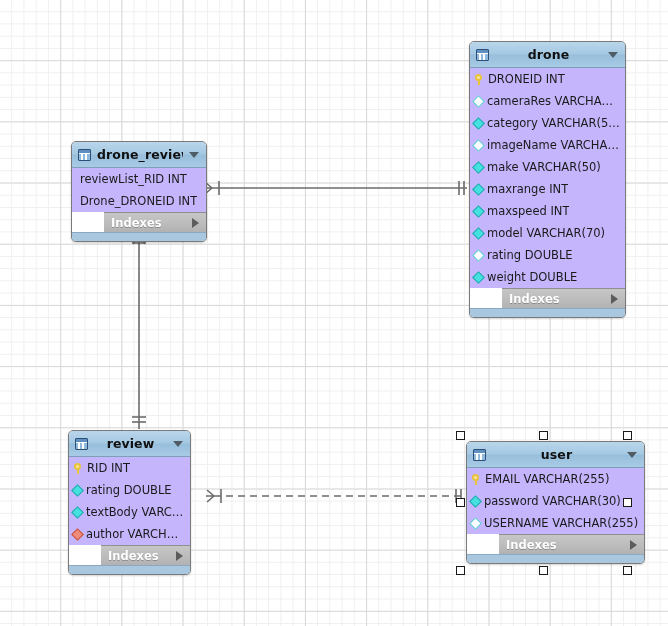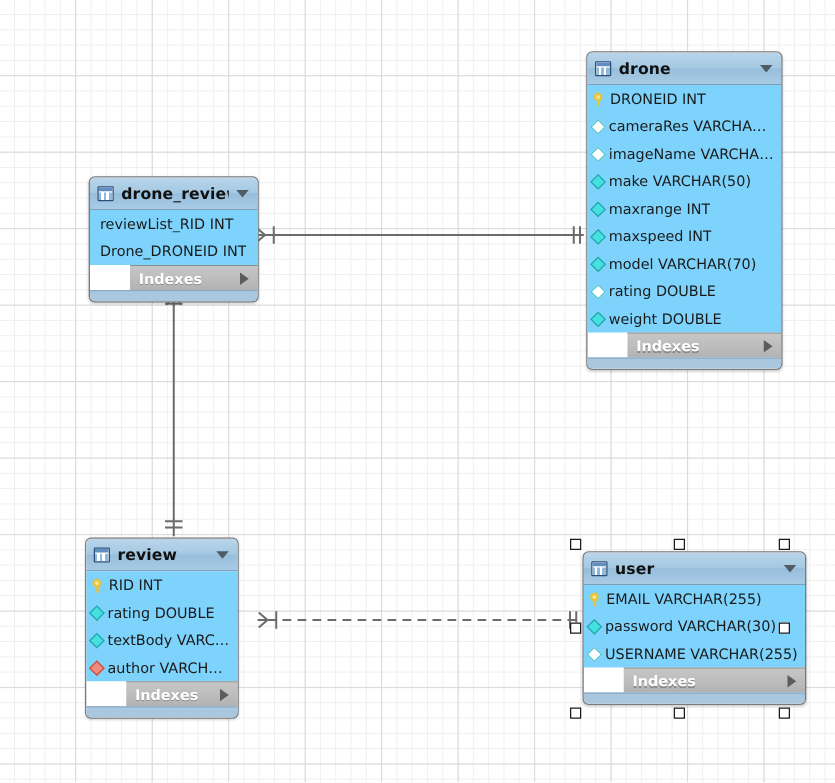--- a/index.html
+++ b/index.html
@@ -33,20 +33,21 @@
     box-shadow:0 1px 2px rgba(0,0,0,.18);
     overflow:hidden;
   }
   .tbl-head{
     height:25px;display:flex;align-items:center;gap:6px;
     padding:0 7px 0 6px;
     background:linear-gradient(to bottom,#b9d5ea 0%,#a5c9e3 48%,#97bedc 52%,#a8cbe5 100%);
     border-bottom:1px solid #7d9fba;
     font-size:12.5px;font-weight:bold;color:#101010;
     letter-spacing:.1px;
+    text-align:center;
   }
   .tbl-head .ttl{flex:1;white-space:nowrap;overflow:hidden;}
   
   .ico-tbl{
     width:13px;height:12px;flex:0 0 auto;box-sizing:border-box;
     border:1px solid #2b4f78;background:#ffffff;border-radius:1px;
     position:relative;overflow:hidden;
   }
   .ico-tbl:before{
     content:"";position:absolute;left:0;right:0;top:0;height:3px;background:#5f8fc0;
@@ -57,21 +58,21 @@
       linear-gradient(to right,#8fb8dd 0 2px,transparent 2px 4px,
                       #8fb8dd 4px 6px,transparent 6px 8px,
                       #8fb8dd 8px 11px);
   }
   .caret{
     width:0;height:0;flex:0 0 auto;
     border-left:5px solid transparent;border-right:5px solid transparent;
     border-top:6px solid #4f5c66;
   }
   
-  .cols{background:#7dd3fc;}
+  .cols{background:#c4b5fd;}
   .col{
     height:22px;display:flex;align-items:center;gap:4px;
     padding:0 5px 0 4px;
     font-size:11.5px;color:#1a1a1a;white-space:nowrap;
   }
   .col .nm{overflow:hidden;text-overflow:ellipsis;}
   .dia{width:9px;height:9px;flex:0 0 auto;transform:rotate(45deg);box-sizing:border-box;}
   .dia.filled{background:#45e0e0;border:1px solid #27a3ac;}
   .dia.hollow{background:#ffffff;border:1px solid #4fc4cf;}
   .dia.fk{background:#f08a7a;border:1px solid #c2503c;}
@@ -157,20 +158,24 @@
         <span class="caret"></span>
       </div>
       <div class="cols">
         <div class="col">
           <span class="key"></span>
           <span class="nm">DRONEID INT</span>
         </div>
         <div class="col">
           <span class="dia hollow"></span>
           <span class="nm">cameraRes VARCHAR(5)</span>
+        </div>
+        <div class="col">
+          <span class="dia filled"></span>
+          <span class="nm">category VARCHAR(50)</span>
         </div>
         <div class="col">
           <span class="dia hollow"></span>
           <span class="nm">imageName VARCHAR(255)</span>
         </div>
         <div class="col">
           <span class="dia filled"></span>
           <span class="nm">make VARCHAR(50)</span>
         </div>
         <div class="col">

